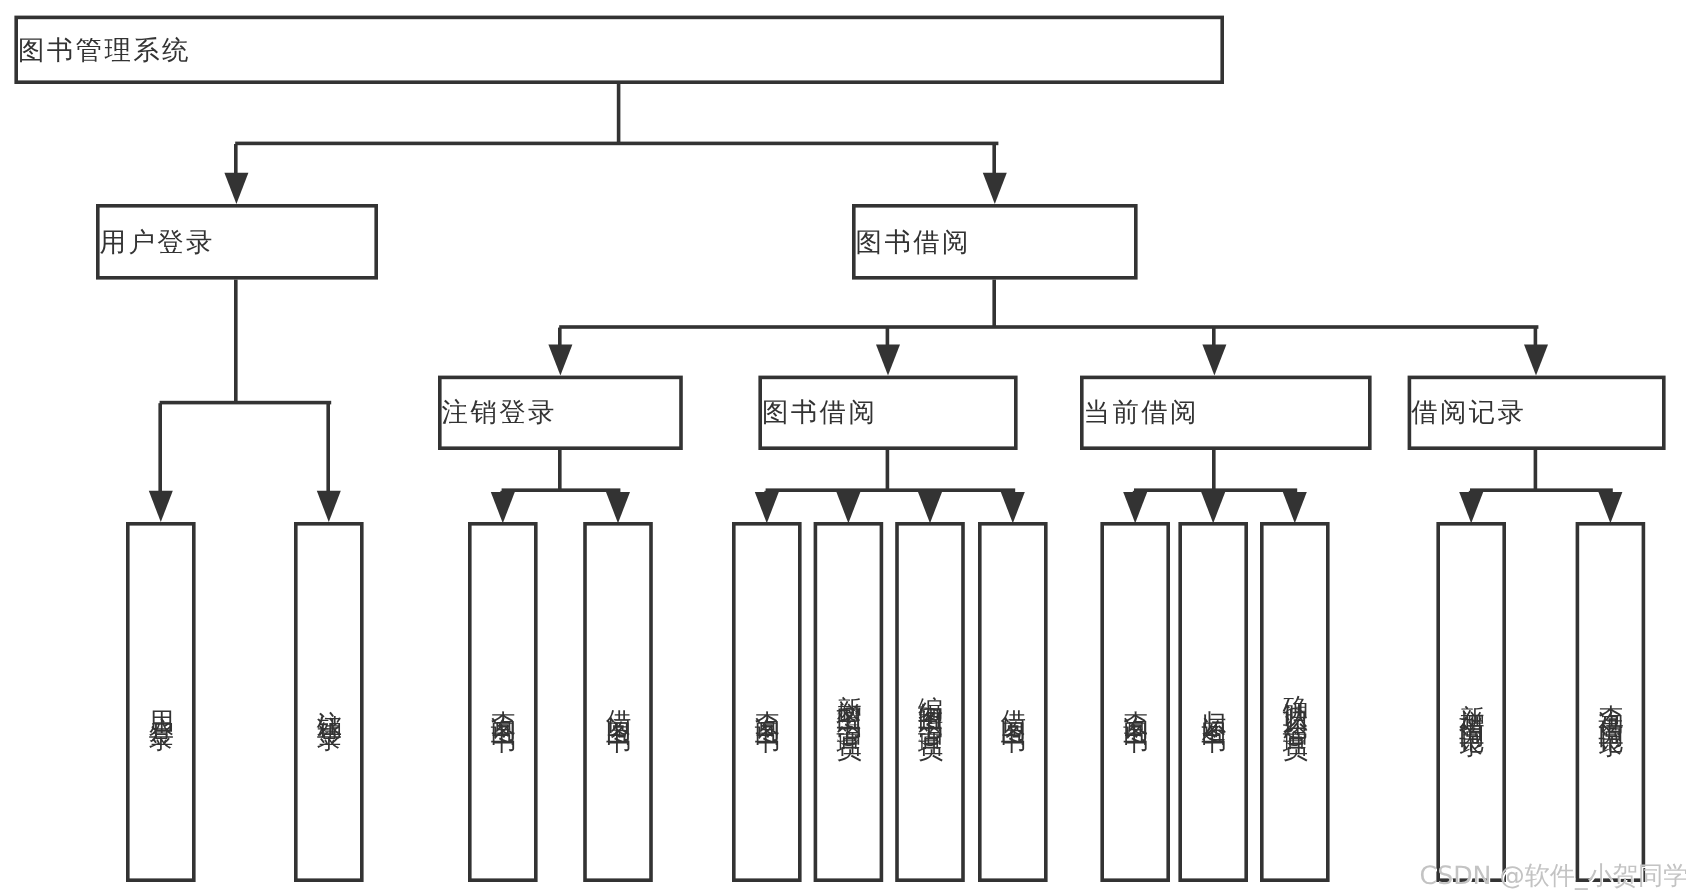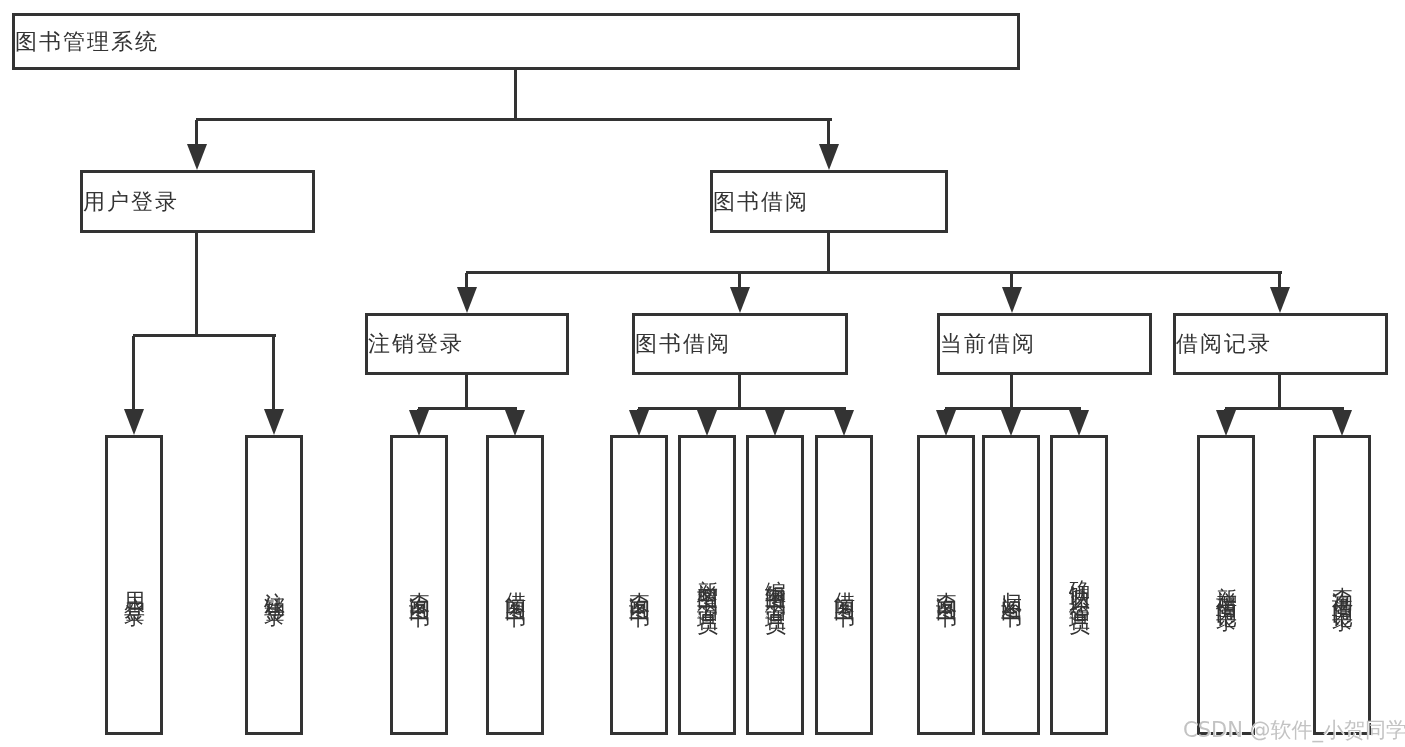--- a/index.html
+++ b/index.html
@@ -84,21 +84,21 @@
   <div class="node" style="left:710px; top:170px; width:238px; height:63px;">
     <span>图书借阅</span>
   </div>
 
   <div class="node" style="left:365px; top:313px; width:204px; height:62px;">
     <span>注销登录</span>
   </div>
   <div class="node" style="left:632px; top:313px; width:216px; height:62px;">
     <span>图书借阅</span>
   </div>
-  <div class="node" style="left:937px; top:313px; width:215px; height:62px;">
+  <div class="node" style="left:900px; top:313px; width:243px; height:62px;">
     <span>当前借阅</span>
   </div>
   <div class="node" style="left:1173px; top:313px; width:215px; height:62px;">
     <span>借阅记录</span>
   </div>
 
   <div class="leaf" style="left:105px;">
     <span class="vtext">用户登录</span>
   </div>
   <div class="leaf" style="left:245px;">

